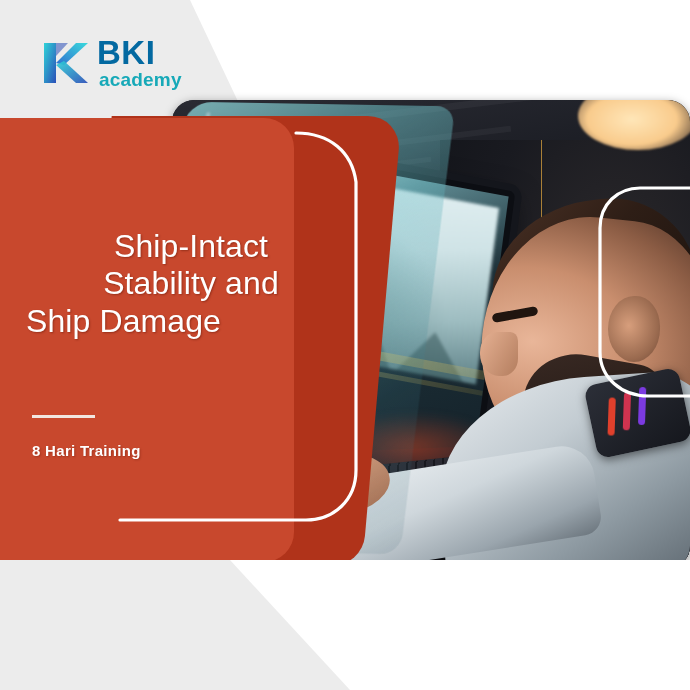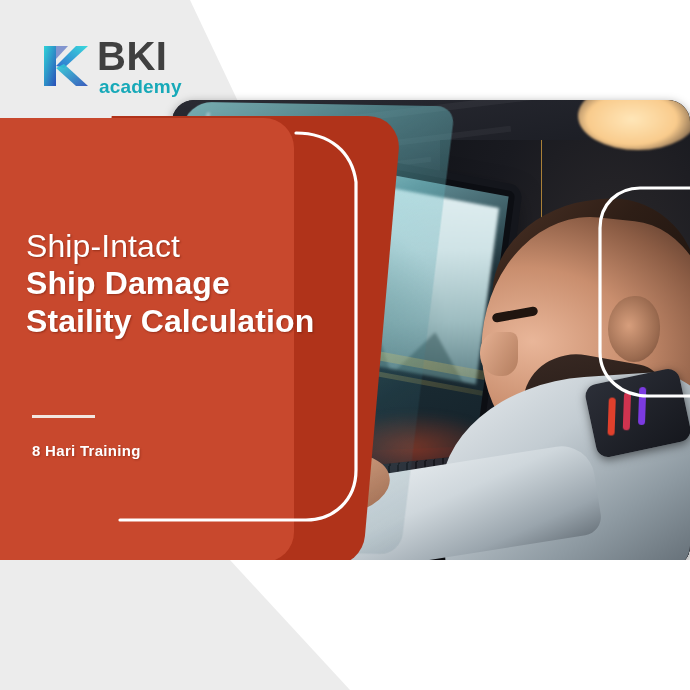--- a/index.html
+++ b/index.html
@@ -259,37 +259,37 @@
   .stroke-svg{position:absolute;left:0;top:0;width:690px;height:690px;overflow:visible;pointer-events:none;}
 
   
   .logo{
     position:absolute;left:42px;top:36px;
     display:flex;align-items:center;gap:9px;
   }
   .logo-mark{position:relative;width:46px;height:48px;}
   .logo-words{display:flex;flex-direction:column;line-height:1;}
   .logo-bki{
-    font-size:40px;font-weight:bold;letter-spacing:.5px;
-    color:#404040;
+    font-size:33px;font-weight:bold;letter-spacing:.5px;
+    color:#0369a1;
   }
   .logo-academy{
     font-size:19px;font-weight:bold;letter-spacing:.2px;
     color:#17a9b8;margin-top:1px;margin-left:2px;
   }
 
   
   .copy{position:absolute;left:26px;top:228px;width:330px;}
   .title-line{
     color:#ffffff;font-size:32px;line-height:1.17;
     letter-spacing:.1px;
     text-shadow:1px 1px 2px rgba(90,20,5,.45);
   }
-  .title-line.light{font-weight:300;}
-  .title-line.bold{font-weight:bold;}
+  .title-line.light{font-weight:300;text-align:center;}
+  .title-line.bold{font-weight:normal;}
   .divider{
     position:absolute;left:32px;top:415px;width:63px;height:3px;
     background:#f2e6e0;
   }
   .subtitle{
     position:absolute;left:32px;top:442px;
     color:#ffffff;font-size:15px;font-weight:bold;letter-spacing:.3px;
     text-shadow:1px 1px 2px rgba(90,20,5,.35);
   }
 
@@ -420,20 +420,20 @@
       </svg>
     </span>
     <span class="logo-words">
       <span class="logo-bki">BKI</span>
       <span class="logo-academy">academy</span>
     </span>
   </div>
 
   <div class="copy">
     <div class="title-line light">Ship-Intact</div>
+    <div class="title-line light">Stability and</div>
     <div class="title-line bold">Ship Damage</div>
-    <div class="title-line bold">Staility Calculation</div>
   </div>
   <div class="divider"></div>
   <div class="subtitle">8 Hari Training</div>
 
 
 </div>
 
 </body></html>

